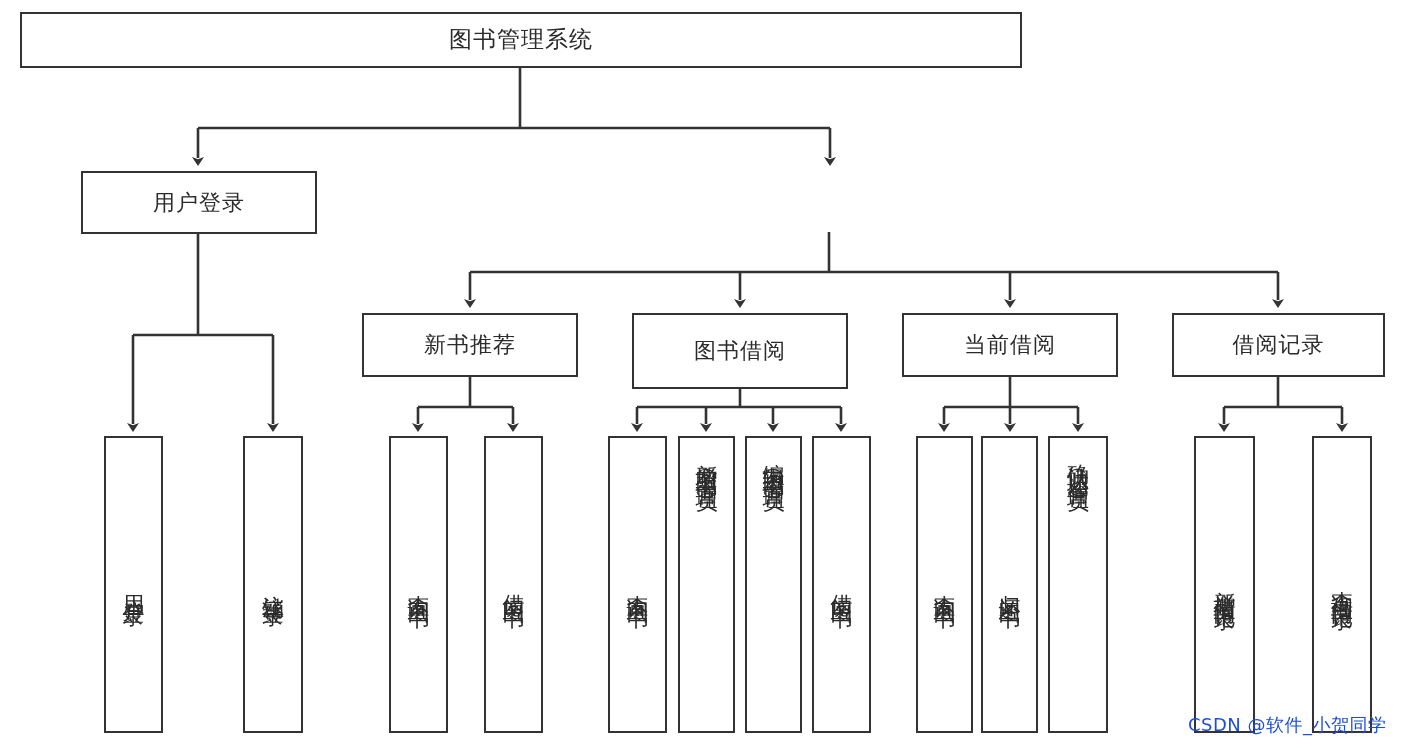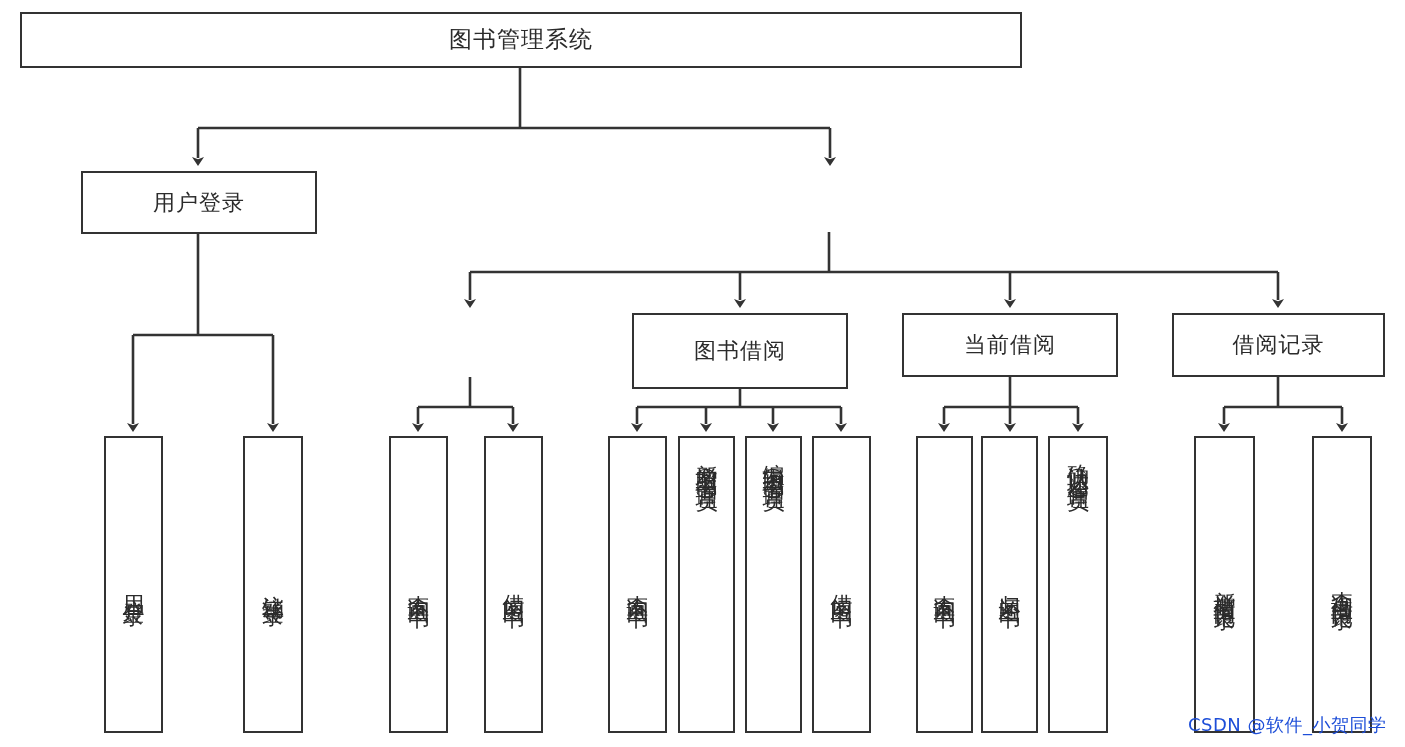--- a/index.html
+++ b/index.html
@@ -127,20 +127,23 @@
 
   <div class="node horiz root" style="left:20px; top:12px; width:1002px; height:56px;">
     <span class="lbl">图书管理系统</span>
   </div>
 
   <div class="node horiz" style="left:81px; top:171px; width:236px; height:63px;">
     <span class="lbl">用户登录</span>
   </div>
 
 
+  <div class="node horiz" style="left:362px; top:313px; width:216px; height:64px;">
+    <span class="lbl">新书推荐</span>
+  </div>
 
   <div class="node horiz" style="left:632px; top:313px; width:216px; height:76px;">
     <span class="lbl">图书借阅</span>
   </div>
 
   <div class="node horiz" style="left:902px; top:313px; width:216px; height:64px;">
     <span class="lbl">当前借阅</span>
   </div>
 
   <div class="node horiz" style="left:1172px; top:313px; width:213px; height:64px;">

